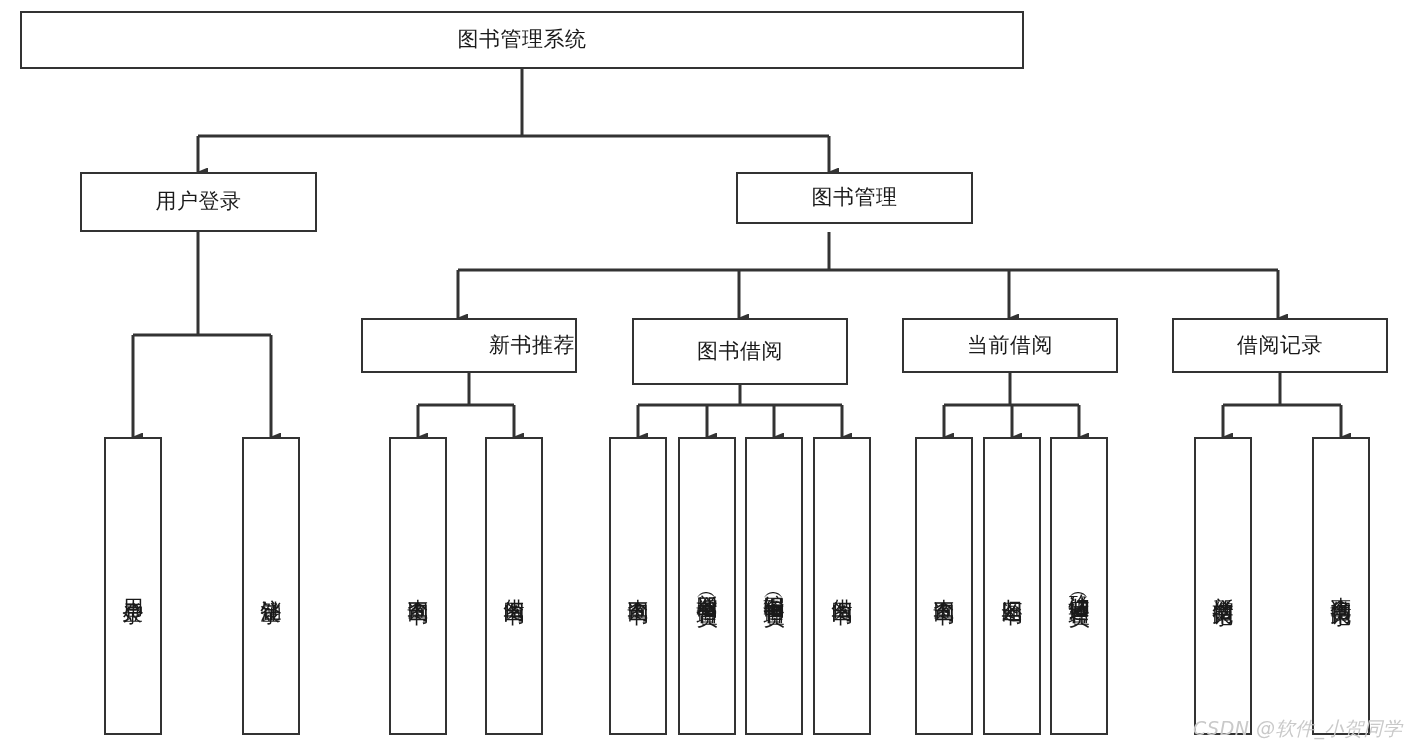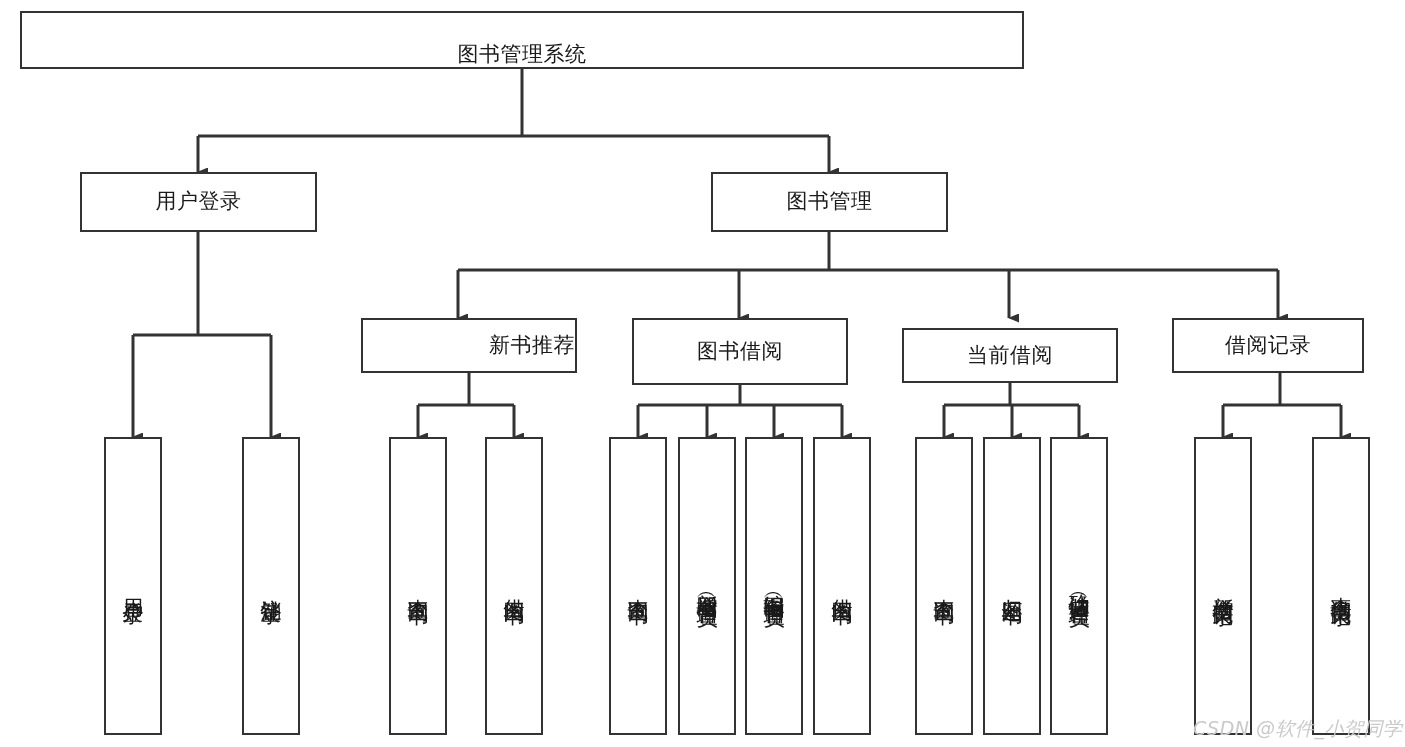--- a/index.html
+++ b/index.html
@@ -37,21 +37,20 @@
     color: #1a1a1a;
   }
   .node-h {
     font-size: 21px;
     letter-spacing: 0.5px;
     line-height: 1.2;
     white-space: nowrap;
   }
   .node-root {
     font-size: 21px;
-    align-items: flex-end;
   }
   .node-v {
     
     font-size: 21px;
     letter-spacing: 2px;
     line-height: 1.15;
     writing-mode: vertical-rl;
     text-orientation: upright;
     align-items: center;
     justify-content: center;
@@ -122,36 +121,36 @@
   </svg>
 
   <div class="node node-h node-root" id="node-root" style="left: 20px; top: 11px; width: 1004px; height: 58px;">
     <span>图书管理系统</span>
   </div>
 
   <div id="level2-container">
       <div class="node node-h" style="left: 80px; top: 172px; width: 237px; height: 60px;">
         <span>用户登录</span>
       </div>
-      <div class="node node-h" style="left: 711px; top: 172px; width: 237px; height: 60px;">
+      <div class="node node-h" style="left: 736px; top: 172px; width: 237px; height: 52px;">
         <span>图书管理</span>
       </div>
     </div>
 
   <div id="level3-container">
       <div class="node node-h" style="left: 361px; top: 318px; width: 216px; height: 55px; justify-content: flex-end;">
         <span>新书推荐</span>
       </div>
       <div class="node node-h" style="left: 632px; top: 318px; width: 216px; height: 67px;">
         <span>图书借阅</span>
       </div>
-      <div class="node node-h" style="left: 902px; top: 318px; width: 216px; height: 55px; margin-top: 10px;">
+      <div class="node node-h" style="left: 902px; top: 318px; width: 216px; height: 55px;">
         <span>当前借阅</span>
       </div>
-      <div class="node node-h" style="left: 1172px; top: 318px; width: 192px; height: 55px;">
+      <div class="node node-h" style="left: 1172px; top: 318px; width: 216px; height: 55px;">
         <span>借阅记录</span>
       </div>
     </div>
 
   <div id="leaves-container">
       <div class="node node-v" style="left: 104px; top: 437px; width: 58px; height: 298px;">
         <span class="vlabel">用户登录</span>
       </div>
       <div class="node node-v" style="left: 242px; top: 437px; width: 58px; height: 298px;">
         <span class="vlabel">注销登录</span>

